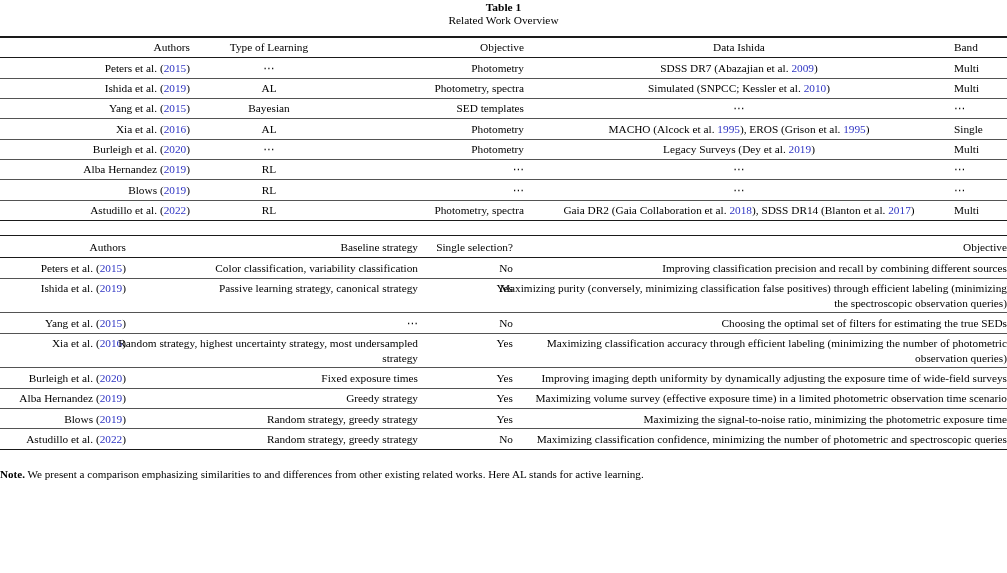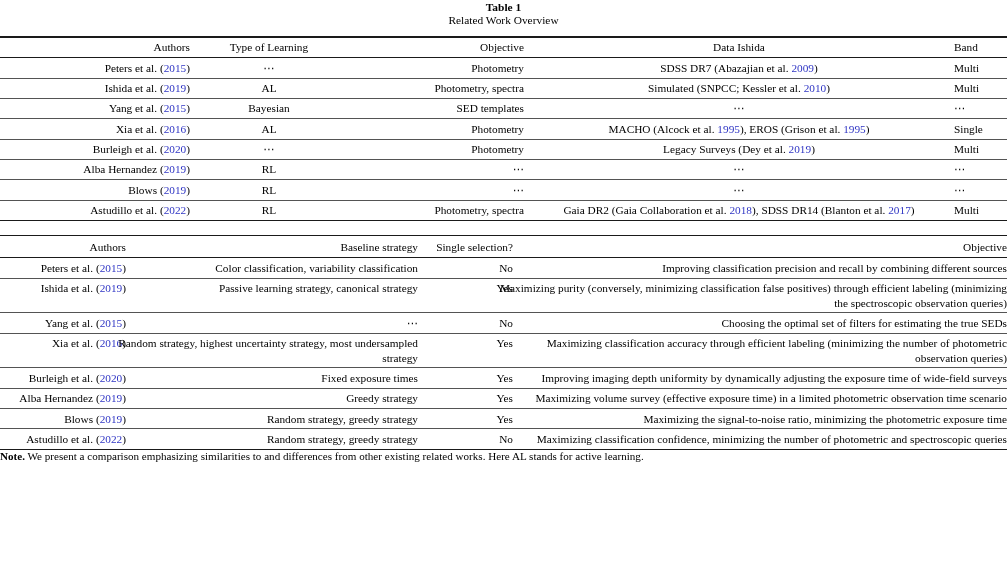--- a/index.html
+++ b/index.html
@@ -94,21 +94,21 @@
   
   .t2-c0 { width: 126px; }
   .t2-c1 { width: 292px; }
   .t2-c2 { width: 95px; }
   .t2-c3 { width: 494px; }
 
   .t2 td { padding-top: 4px; padding-bottom: 4px; }
   .t2 .hdr-row td { padding-top: 3.5px; padding-bottom: 3.5px; }
 
   .note {
-    margin-top: 0;
+    margin-top: 18px;
     font-size: 11.1px;
     line-height: 1.25;
   }
   .note b { font-weight: bold; }
 
   .tbl-gap { height: 14px; }
 </style>
 </head>
 <body>
 

